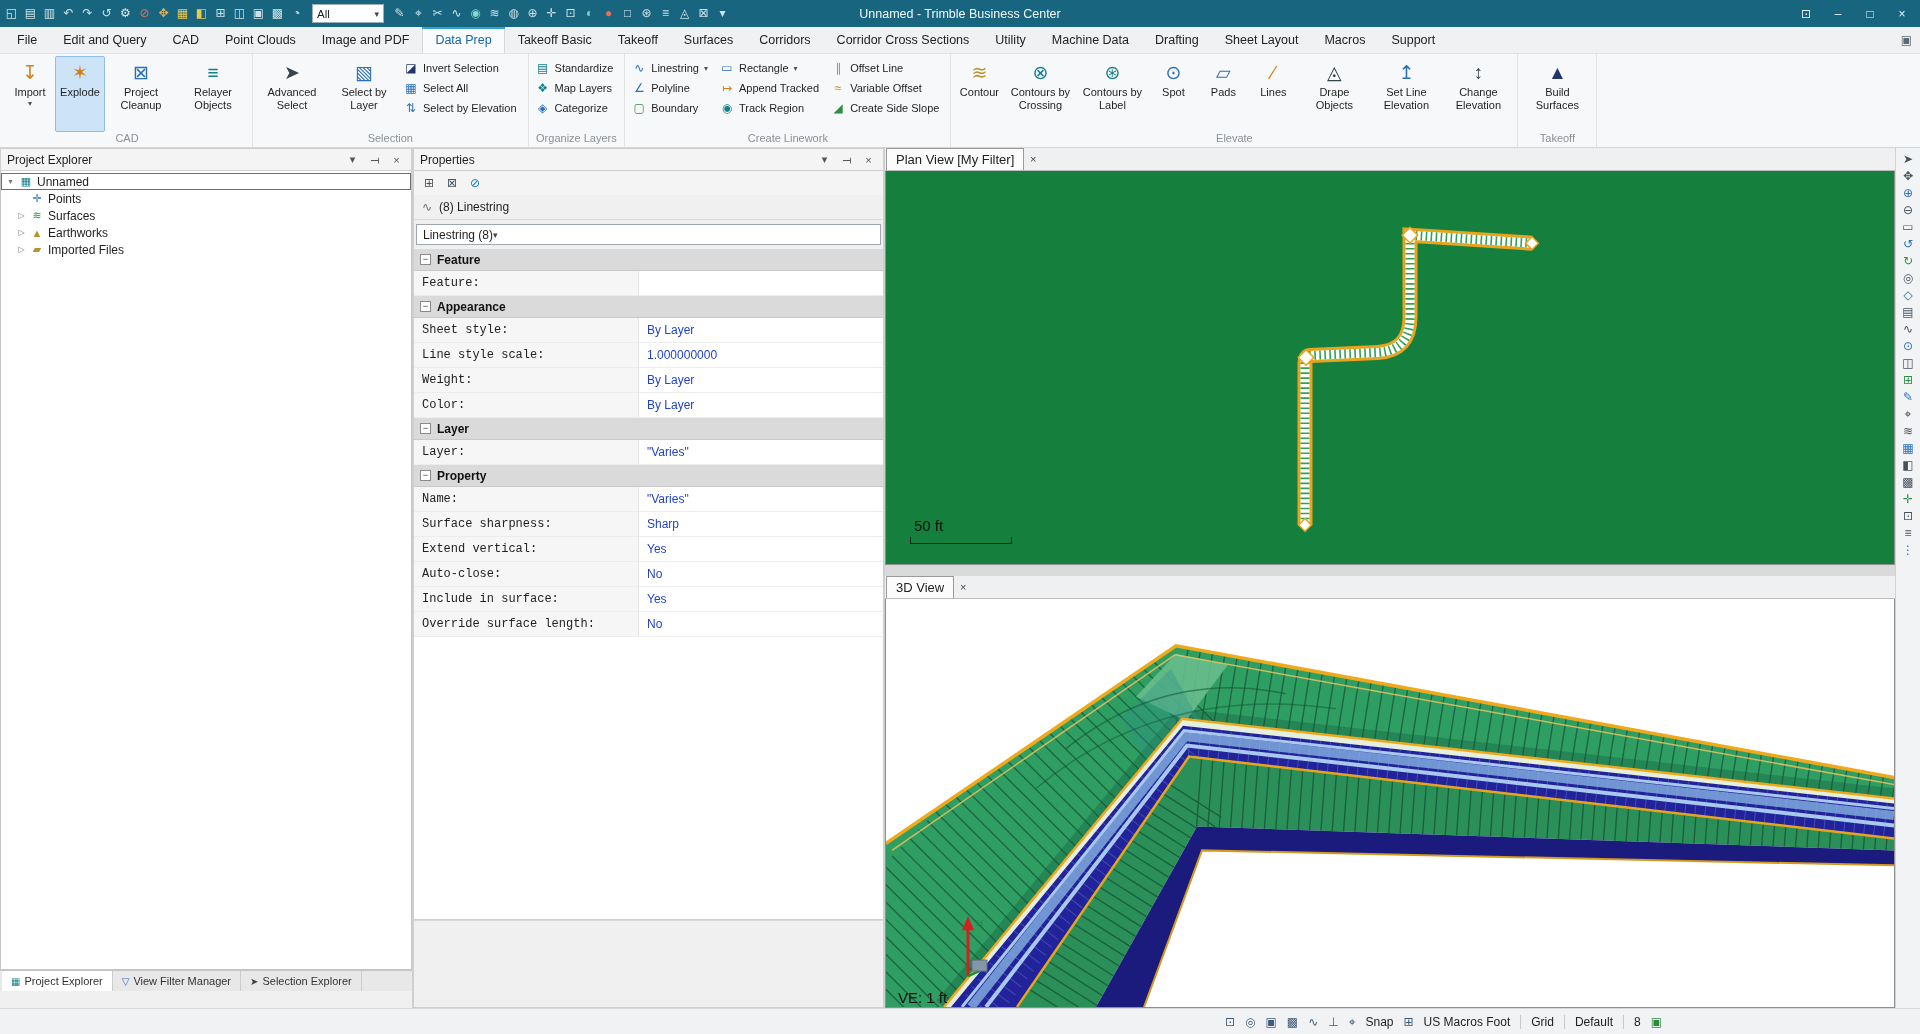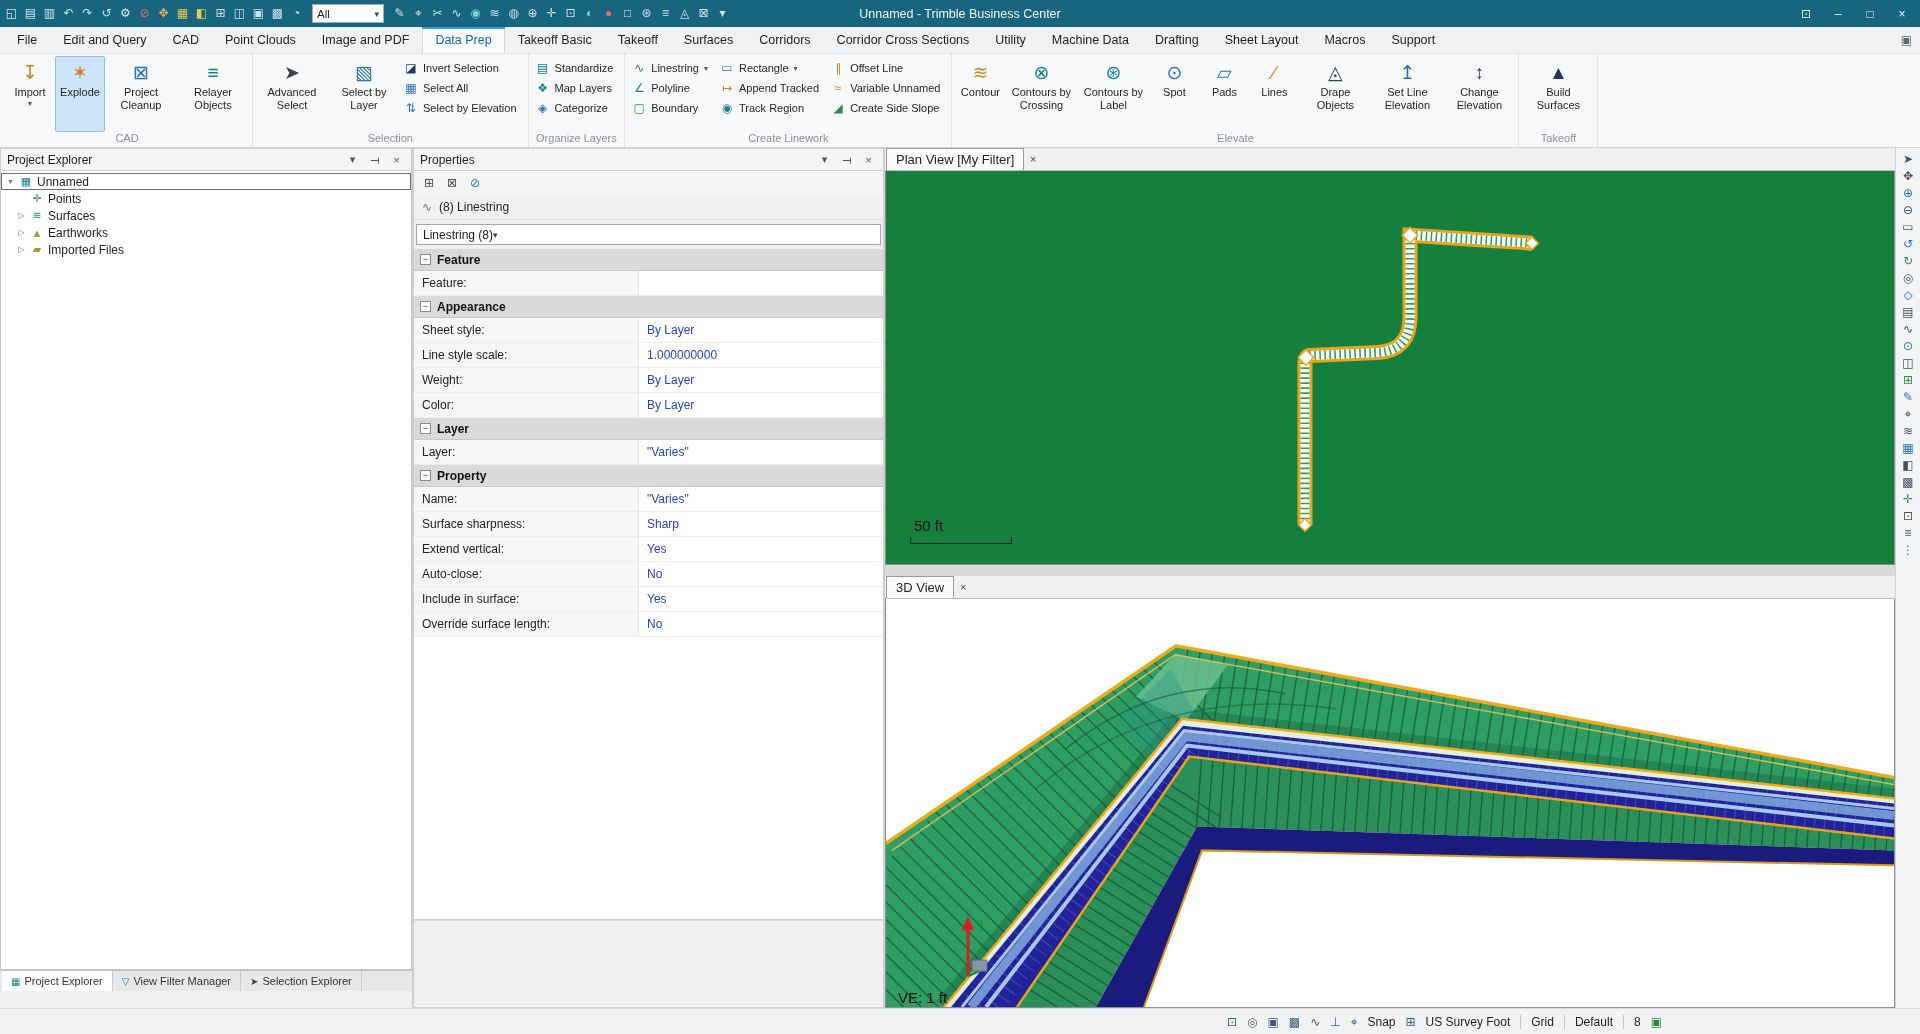--- a/index.html
+++ b/index.html
@@ -64,21 +64,21 @@
   .ptool.blue { color:#1878c8; }
   .psel { height:25px; display:flex; align-items:center; gap:7px; background:#f0f0f0; border-left:1px solid #cfcfcf; border-right:1px solid #cfcfcf; border-bottom:1px solid #dcdcdc; padding:0 8px; font-size:12px; }
   .psel .ticon { color:#6a737b; }
   .pcombo-row { background:#f0f0f0; border-left:1px solid #cfcfcf; border-right:1px solid #cfcfcf; padding:4px 2px; }
   .pcombo { height:21px; background:#fff; border:1px solid #a0a6ad; display:flex; align-items:center; padding:0 6px; font-size:12px; }
   .pcombo .chev { font-size:9px; color:#444; }
   .pbody { flex:1; background:#fff; border:1px solid #cfcfcf; border-top:none; display:flex; flex-direction:column; overflow:hidden; }
   .psec { height:22px; background:#dadada; border-bottom:1px solid #c9c9c9; display:flex; align-items:center; gap:6px; padding:0 6px; font-weight:bold; font-size:12px; color:#111; flex:0 0 auto; }
   .psec .mbox { width:11px; height:11px; border:1px solid #8a8a8a; background:#fdfdfd; font-size:9px; line-height:9px; text-align:center; color:#333; font-weight:normal; }
   .prow { height:25px; display:flex; border-bottom:1px solid #ededed; font-size:12px; flex:0 0 auto; }
-  .prl { width:225px; background:#f6f6f6; border-right:1px solid #e3e3e3; display:flex; align-items:center; padding:0 8px; color:#222; }
+  .prl { width:225px; background:#f6f6f6; border-right:1px solid #e3e3e3; display:flex; align-items:center; padding:0 8px; color:#222;font-family:Liberation Mono, monospace; }
   .prv { flex:1; background:#fff; display:flex; align-items:center; padding:0 8px; color:#2243c8; }
   .pfoot { height:88px; background:#f0f0f0; border:1px solid #cfcfcf; border-top:1px solid #d8d8d8; flex:0 0 auto; }
 
   
   .viewarea { flex:1; display:flex; flex-direction:column; background:#dadada; min-width:0; }
   .vtabs { height:23px; background:#eff0f1; border-bottom:1px solid #bcbcbc; display:flex; align-items:flex-end; padding-left:1px; }
   .vtab { height:22px; display:flex; align-items:center; background:#fcfcfc; border:1px solid #9a9a9a; border-bottom:none; padding:0 9px; font-size:13px; color:#222; white-space:nowrap; }
   .vclose { width:18px; height:22px; display:flex; align-items:center; justify-content:center; color:#444; font-size:11px; }
   .plan-wrap { height:394px; background:#15803d; border:1px solid #8f8f8f; border-top:none; position:relative; }
   .vgap { height:11px; }
@@ -279,21 +279,21 @@
           <span>Track Region</span>
         </div>
       </div>
       <div class="rsmcol">
         <div class="rsm">
           <span class="ric co">∥</span>
           <span>Offset Line</span>
         </div>
         <div class="rsm">
           <span class="ric co">≈</span>
-          <span>Variable Unnamed</span>
+          <span>Variable Offset</span>
         </div>
         <div class="rsm">
           <span class="ric cg">◢</span>
           <span>Create Side Slope</span>
         </div>
       </div>
     </div>
     <div class="rlabel">Create Linework</div>
   </div>
 
@@ -618,21 +618,21 @@
 <div class="statusbar">
   <span class="sico">⊡</span>
   <span class="sico">◎</span>
   <span class="sico">▣</span>
   <span class="sico">▩</span>
   <span class="sico">∿</span>
   <span class="sico">⊥</span>
   <span class="sico">⌖</span>
   <span>Snap</span>
   <span class="sico">⊞</span>
-  <span>US Survey Foot</span>
+  <span>US Macros Foot</span>
   <span class="ssep"></span>
   <span>Grid</span>
   <span class="ssep"></span>
   <span>Default</span>
   <span class="ssep"></span>
   <span>8</span>
   <span class="sico green">▣</span>
 </div>
 
 </body></html>

